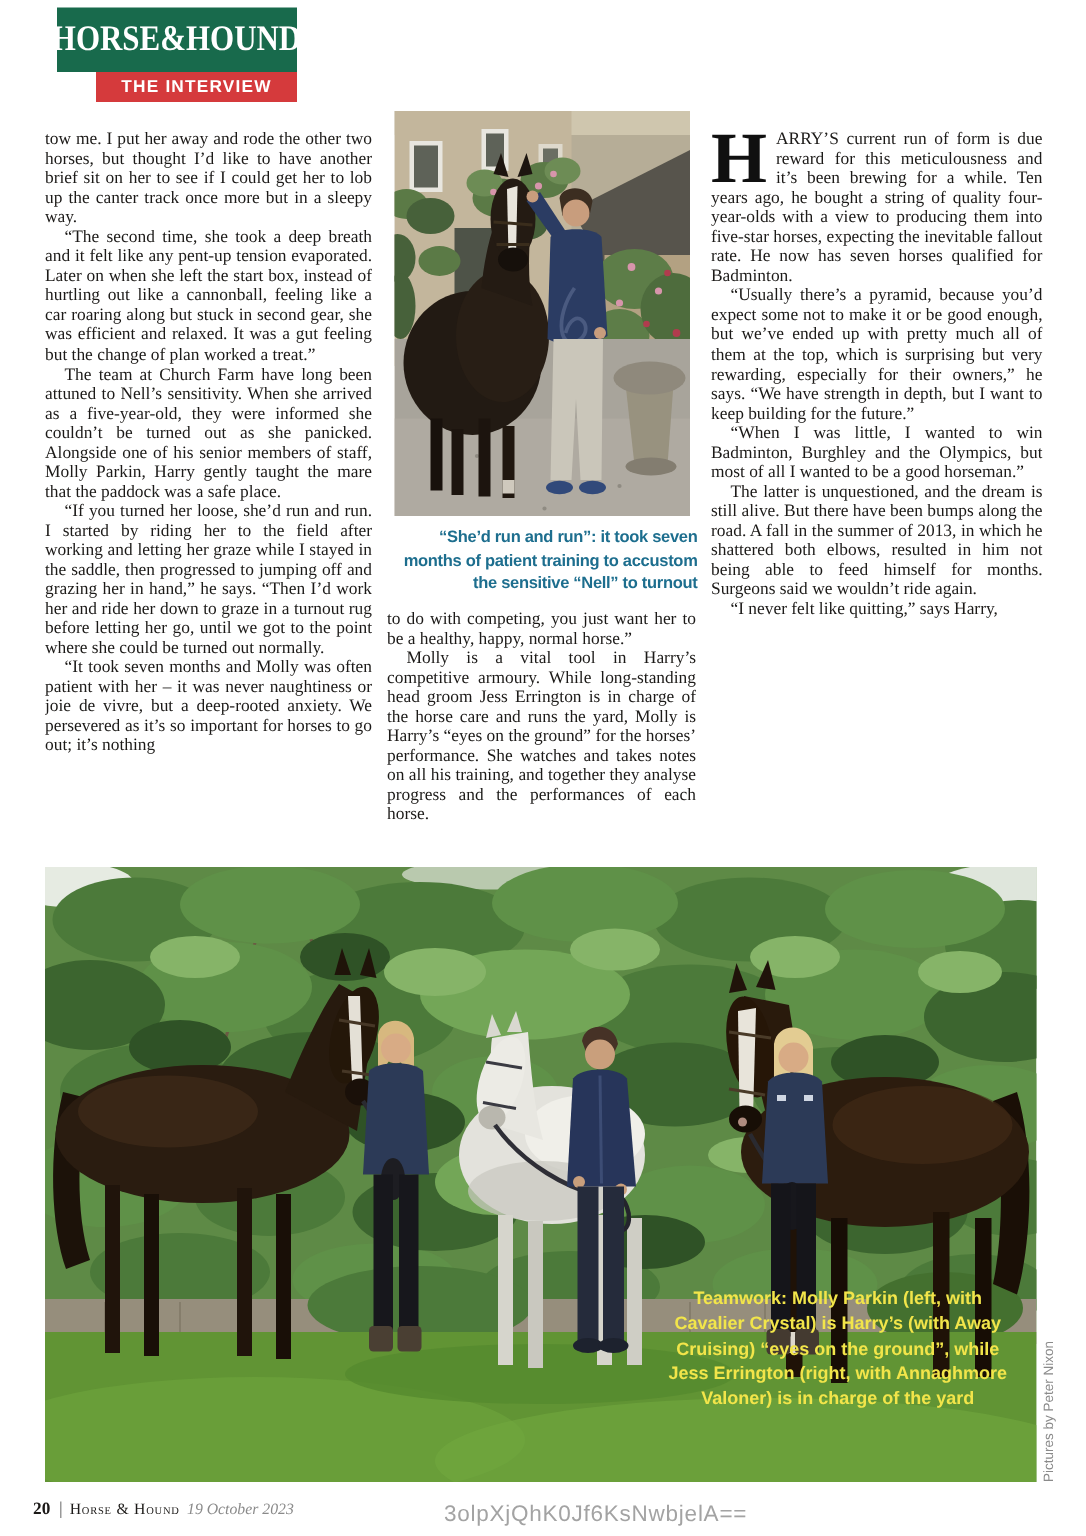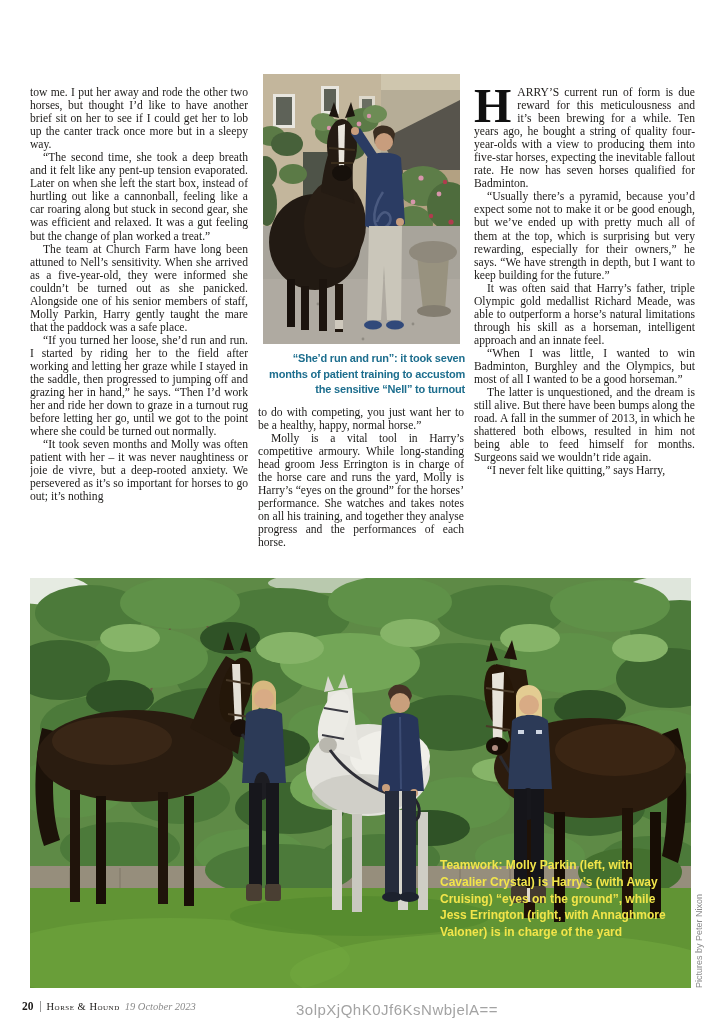--- a/index.html
+++ b/index.html
@@ -22,40 +22,48 @@
   .col3{left:474px;top:86px;width:221px;height:492px;}
   .dropcap{float:left;font-weight:bold;font-size:48px;line-height:38px;padding:1px 6px 0 0;color:#101010;}
   
   .photo-top{position:absolute;left:263px;top:74px;width:197px;height:270px;}
   .photo-top svg{display:block;}
   .cap-teal{position:absolute;left:258px;top:351px;width:207px;
       font-family:"Liberation Sans",sans-serif;font-weight:bold;font-size:11px;line-height:15.6px;
       letter-spacing:-.2px;color:var(--caption-teal,#1d6e8e);text-align:right;}
   
   .photo-bottom{position:absolute;left:30px;top:578px;width:661px;height:410px;}
-  .cap-yellow{position:absolute;right:47px;top:857px;width:237px;text-align:left;
+  .cap-yellow{position:absolute;right:47px;top:857px;width:237px;text-align:center;
       font-family:"Liberation Sans",sans-serif;font-weight:bold;font-size:12px;line-height:16.8px;
       color:var(--caption-yellow,#f2e54a);}
   .credit{position:absolute;left:694px;top:884px;height:104px;
       writing-mode:vertical-rl;transform:rotate(180deg);
       font-family:"Liberation Sans",sans-serif;font-size:9px;color:#8a8a8a;white-space:nowrap;}
   
   .footer{position:absolute;left:22px;top:1000px;display:flex;align-items:baseline;font-size:10.5px;}
   .footer .pg{font-weight:bold;font-size:11.5px;}
   .footer .bar{width:1px;height:11px;background:#999;margin:0 6px;align-self:center;}
   .footer .mag{font-variant:small-caps;letter-spacing:.5px;font-weight:normal;font-size:10.5px;}
   .footer .date{font-style:italic;color:#8a8a8a;margin-left:5px;}
   .watermark{position:absolute;left:296px;top:1001px;font-family:"Liberation Sans",sans-serif;
       font-size:15px;color:#a3a3a3;letter-spacing:.5px;}
 </style>
 </head>
 <body>
 
 <div class="page">
 
+  <div class="masthead">
+    <div class="mast-green">
+      <span class="t">HORSE&amp;HOUND</span>
+    </div>
+    <div class="mast-red">
+      <span class="t">THE INTERVIEW</span>
+    </div>
+  </div>
 
   <div class="col col1">
     <p>tow me. I put her away and rode the other two horses, but thought I’d like to have another brief sit on her to see if I could get her to lob up the canter track once more but in a sleepy way.</p>
     <p class="ind">“The second time, she took a deep breath and it felt like any pent-up tension evaporated. Later on when she left the start box, instead of hurtling out like a cannonball, feeling like a car roaring along but stuck in second gear, she was efficient and relaxed. It was a gut feeling but the change of plan worked a treat.”</p>
     <p class="ind">The team at Church Farm have long been attuned to Nell’s sensitivity. When she arrived as a five-year-old, they were informed she couldn’t be turned out as she panicked. Alongside one of his senior members of staff, Molly Parkin, Harry gently taught the mare that the paddock was a safe place.</p>
     <p class="ind">“If you turned her loose, she’d run and run. I started by riding her to the field after working and letting her graze while I stayed in the saddle, then progressed to jumping off and grazing her in hand,” he says. “Then I’d work her and ride her down to graze in a turnout rug before letting her go, until we got to the point where she could be turned out normally.</p>
     <p class="ind">“It took seven months and Molly was often patient with her – it was never naughtiness or joie de vivre, but a deep-rooted anxiety. We persevered as it’s so important for horses to go out; it’s nothing</p>
   </div>
 
   <div class="photo-top">
@@ -162,21 +170,20 @@
   <div class="cap-teal">“She’d run and run”: it took seven months of patient training to accustom the sensitive “Nell” to turnout</div>
 
   <div class="col col2t">
     <p>to do with competing, you just want her to be a healthy, happy, normal horse.”</p>
     <p class="ind">Molly is a vital tool in Harry’s competitive armoury. While long-standing head groom Jess Errington is in charge of the horse care and runs the yard, Molly is Harry’s “eyes on the ground” for the horses’ performance. She watches and takes notes on all his training, and together they analyse progress and the performances of each horse.</p>
   </div>
 
   <div class="col col3">
     <p><span class="dropcap">H</span><span>ARRY’S current run of form is due reward for this meticulousness and it’s been brewing for a while. Ten years ago, he bought a string of quality four-year-olds with a view to producing them into five-star horses, expecting the inevitable fallout rate. He now has seven horses qualified for Badminton.</span></p>
     <p class="ind">“Usually there’s a pyramid, because you’d expect some not to make it or be good enough, but we’ve ended up with pretty much all of them at the top, which is surprising but very rewarding, especially for their owners,” he says. “We have strength in depth, but I want to keep building for the future.”</p>
-    <p class="ind">It was often said that Harry’s father, triple Olympic gold medallist Richard Meade, was able to outperform a horse’s natural limitations through his skill as a horseman, intelligent approach and an innate feel.</p>
     <p class="ind">“When I was little, I wanted to win Badminton, Burghley and the Olympics, but most of all I wanted to be a good horseman.”</p>
     <p class="ind">The latter is unquestioned, and the dream is still alive. But there have been bumps along the road. A fall in the summer of 2013, in which he shattered both elbows, resulted in him not being able to feed himself for months. Surgeons said we wouldn’t ride again.</p>
     <p class="ind">“I never felt like quitting,” says Harry,</p>
   </div>
 
   <div class="photo-bottom">
     <svg width="661" height="410" viewBox="0 0 661 410">
       <rect width="661" height="410" fill="#5e8a46"></rect>
       <ellipse cx="18" cy="12" rx="42" ry="15" fill="#e6ebe2"></ellipse>
       <ellipse cx="640" cy="14" rx="48" ry="16" fill="#dfe6dc"></ellipse>

